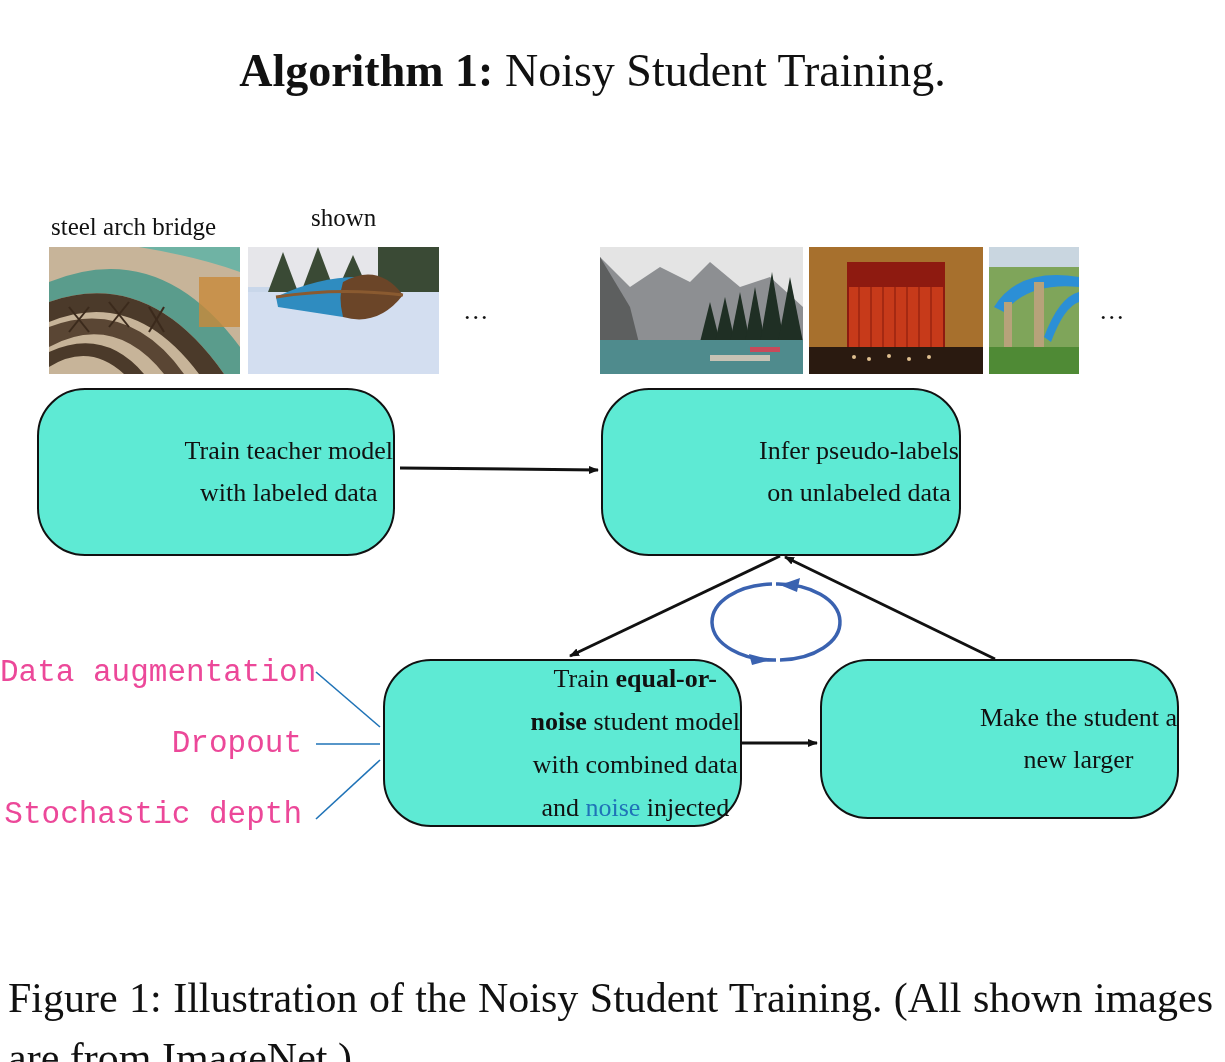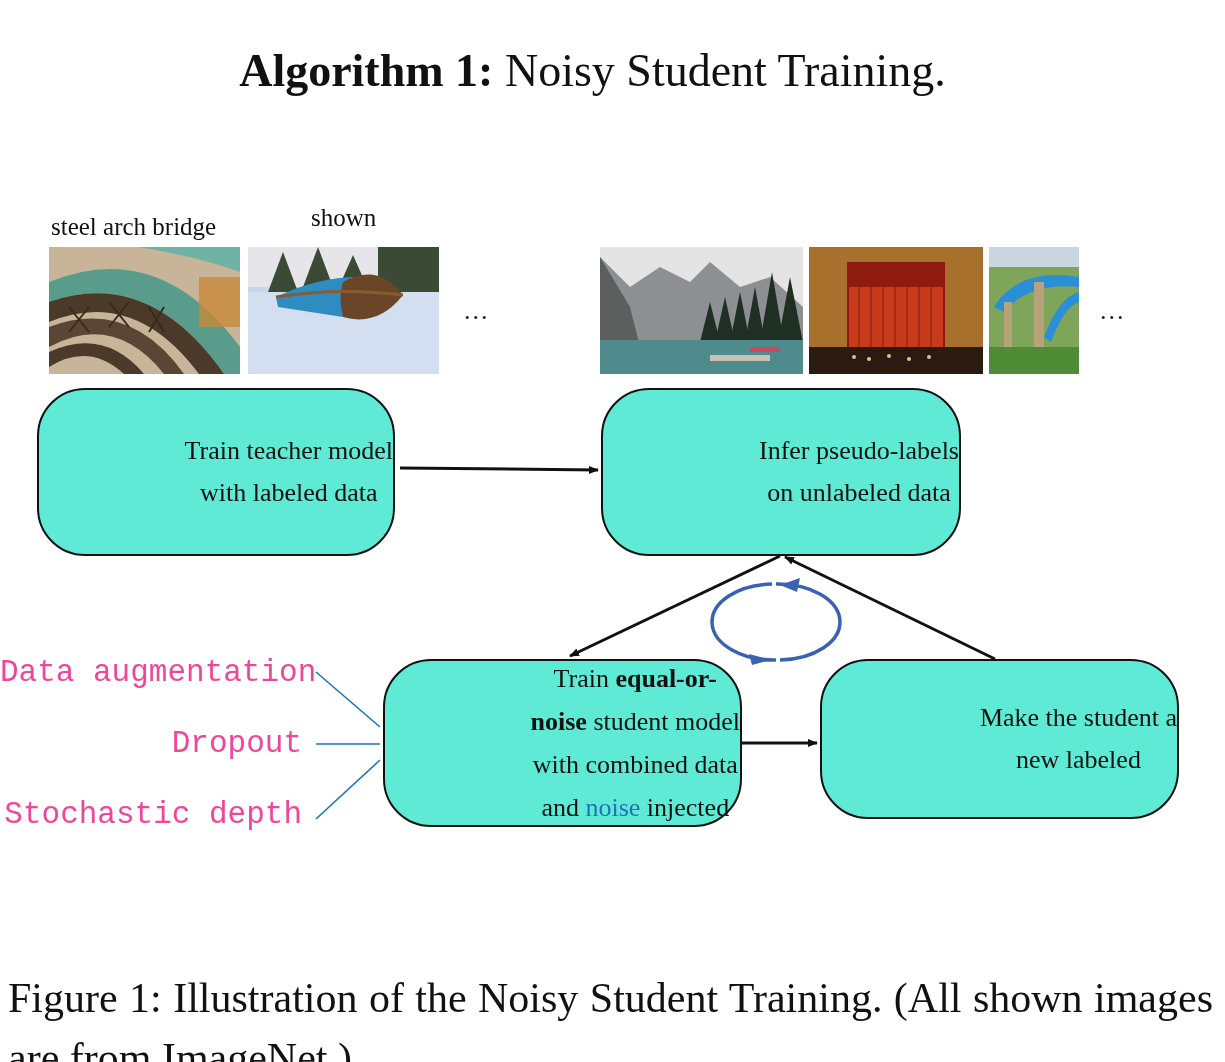--- a/index.html
+++ b/index.html
@@ -173,21 +173,21 @@
     <span>Train </span><b>equal-or-</b><br>
     <b>noise</b><span> student model</span><br>
     <span>with combined data</span><br>
     <span>and </span><span class="blue">noise</span><span> injected</span>
   </span>
 </div>
 
 <div class="box" style="left:820px; top:659px; width:359px; height:160px;">
   <span class="inner">
     <span>Make the student a</span><br>
-    <span>new labeled</span>
+    <span>new larger</span>
   </span>
 </div>
 
 <div class="abs noise-label" style="left:0; width:302px; top:655px;">Data augmentation</div>
 <div class="abs noise-label" style="left:0; width:302px; top:726px;">Dropout</div>
 <div class="abs noise-label" style="left:0; width:302px; top:797px;">Stochastic depth</div>
 
 <div class="abs caption">Figure 1: Illustration of the Noisy Student Training. (All shown images are from ImageNet.)</div>
 
 </body></html>

